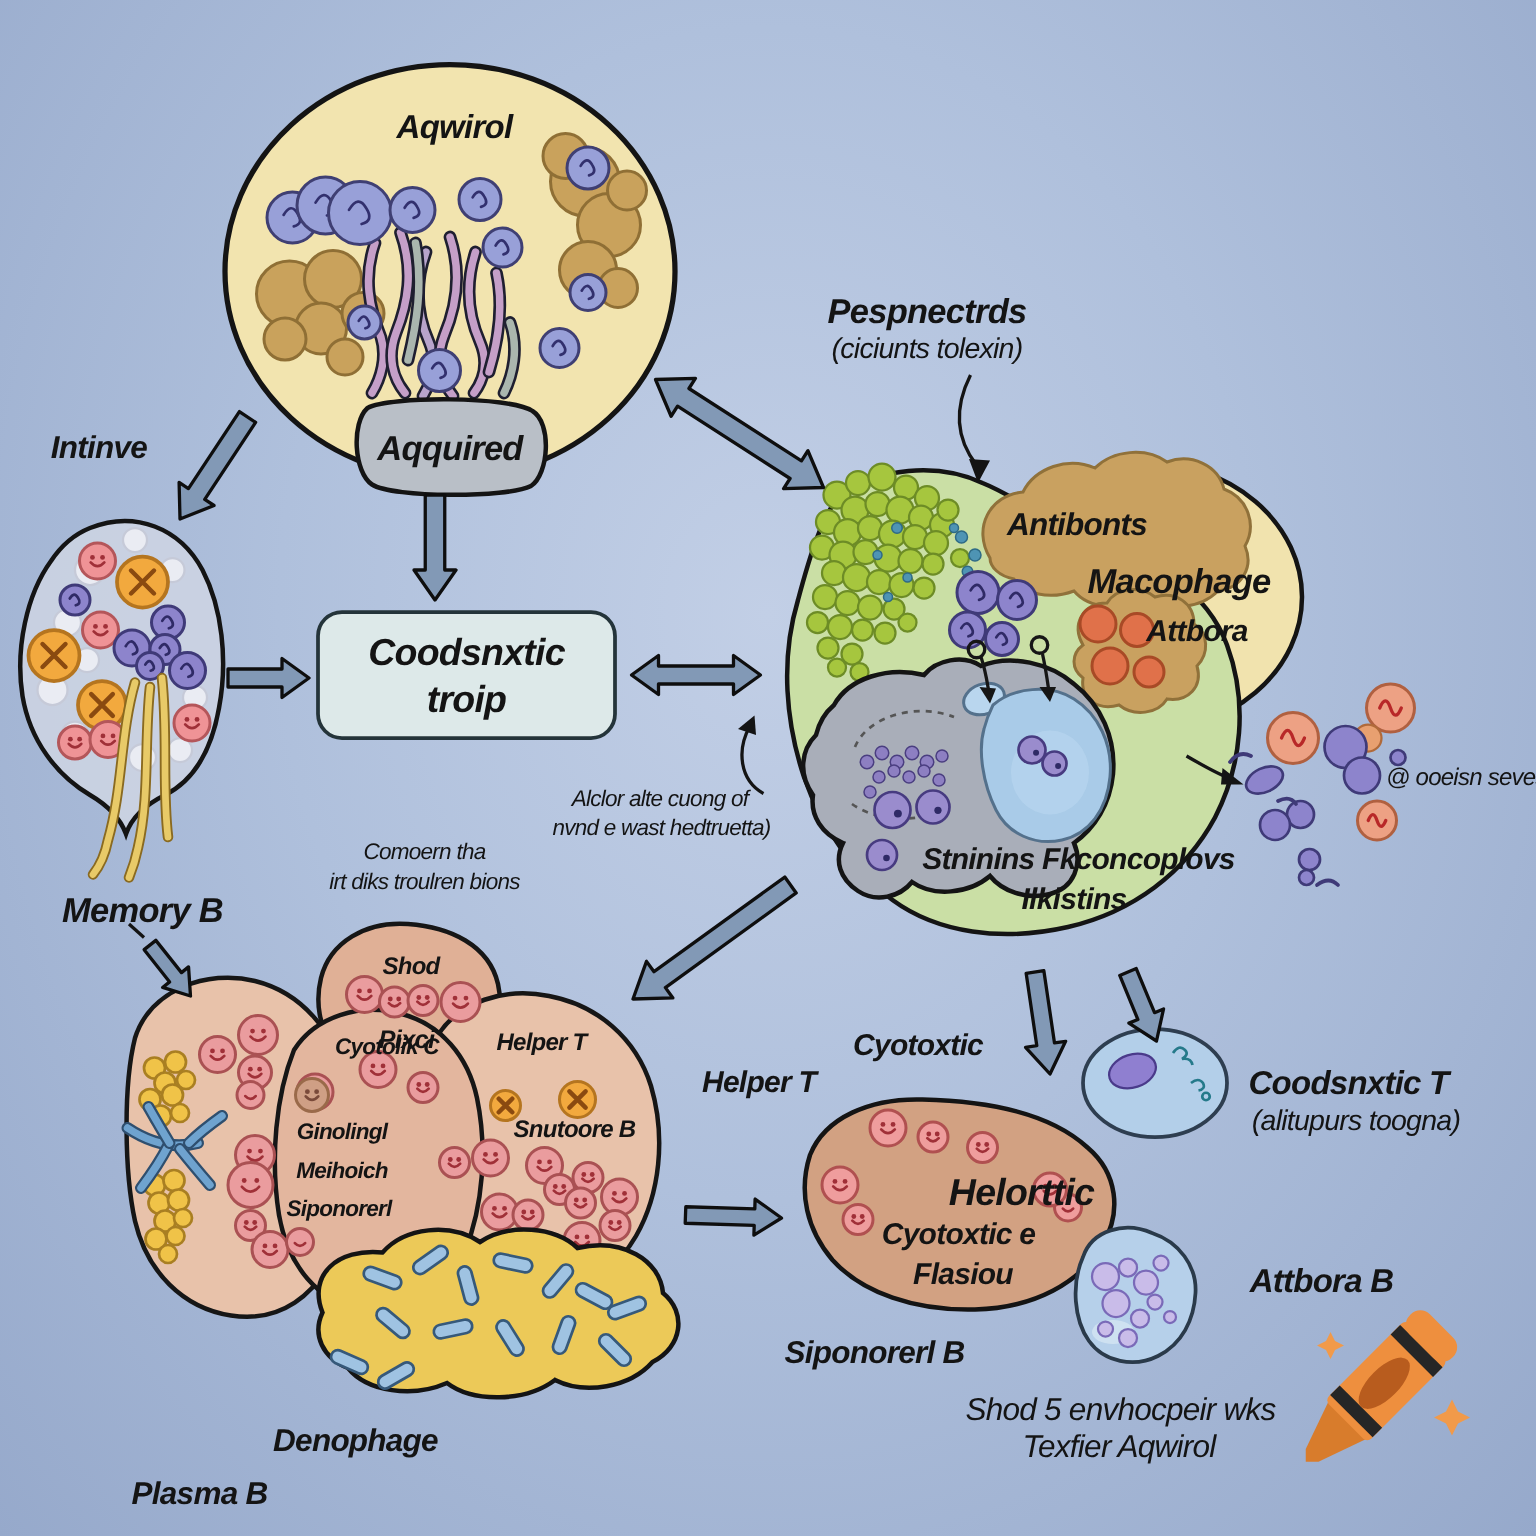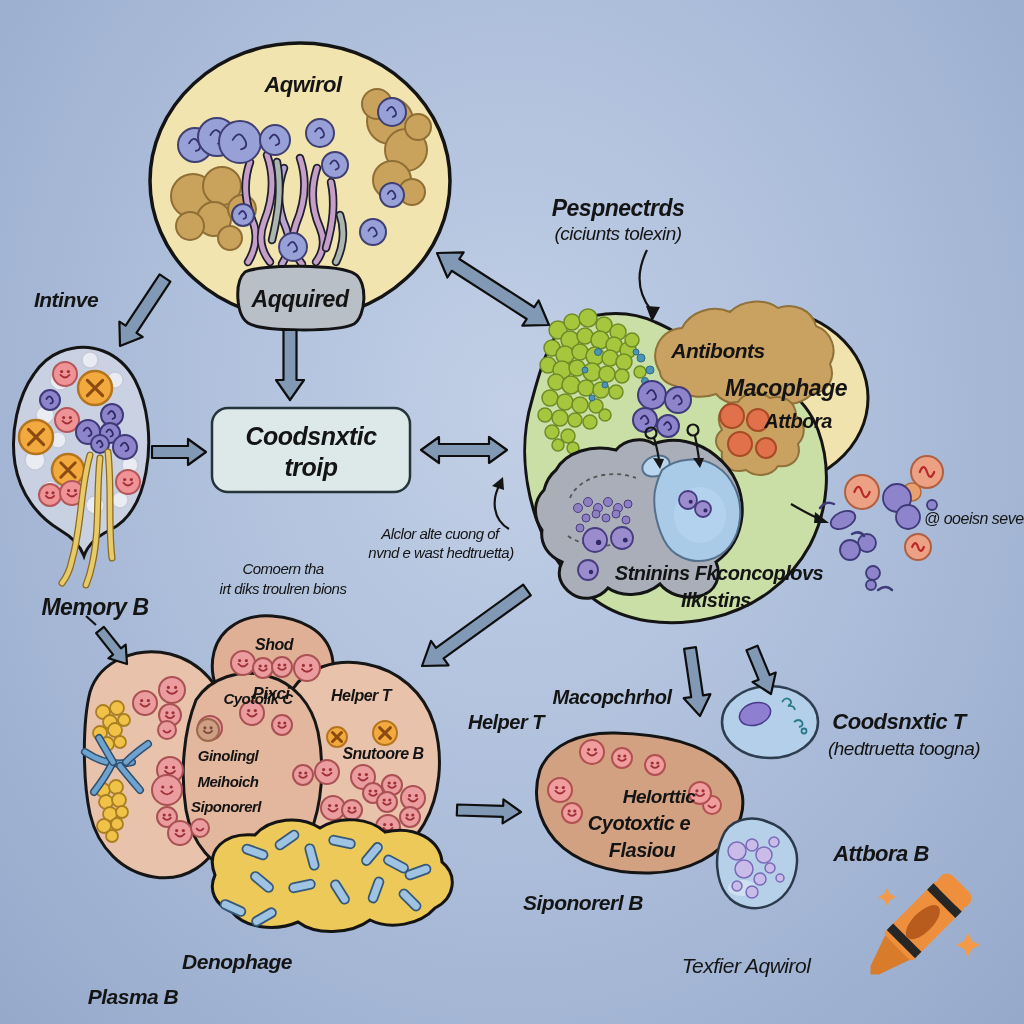--- a/index.html
+++ b/index.html
@@ -613,25 +613,26 @@
 <div class="L B" style="left:95px;top:607px;font-size:23px">Memory B</div>
 <div class="L M" style="left:274px;top:645px;font-size:16px">Shod</div>
 <div class="L M" style="left:271px;top:693px;font-size:17px">Pixci</div>
 <div class="L M" style="left:258px;top:698px;font-size:15px">Cyotolik C</div>
 <div class="L M" style="left:361px;top:696px;font-size:16px">Helper T</div>
 <div class="L M" style="left:228px;top:755px;font-size:15px">Ginolingl</div>
 <div class="L M" style="left:228px;top:781px;font-size:15px">Meihoich</div>
 <div class="L M" style="left:226px;top:806px;font-size:15px">Siponorerl</div>
 <div class="L M" style="left:383px;top:754px;font-size:16px">Snutoore B</div>
 <div class="L B" style="left:506px;top:722px;font-size:20px">Helper T</div>
-<div class="L B" style="left:612px;top:697px;font-size:20px">Macopchrhol</div>
-<div class="L B" style="left:659px;top:796px;font-size:19px">Helorttic</div>
+<div class="L B" style="left:612px;top:697px;font-size:20px">Cyotoxtic</div>
+<div class="L B" style="left:681px;top:796px;font-size:25px">Helorttic</div>
 <div class="L B" style="left:639px;top:823px;font-size:20px">Cyotoxtic e</div>
 <div class="L B" style="left:642px;top:850px;font-size:20px">Flasiou</div>
 <div class="L B" style="left:583px;top:902px;font-size:21px">Siponorerl B</div>
 <div class="L B" style="left:899px;top:722px;font-size:22px">Coodsnxtic T</div>
-<div class="L" style="left:904px;top:748px;font-size:19px">(hedtruetta toogna)</div>
+<div class="L" style="left:904px;top:748px;font-size:19px">(alitupurs toogna)</div>
 <div class="L B" style="left:881px;top:854px;font-size:22px">Attbora B</div>
+<div class="L" style="left:747px;top:940px;font-size:21px">Shod 5 envhocpeir wks</div>
 <div class="L" style="left:746px;top:965px;font-size:21px">Texfier Aqwirol</div>
 <div class="L B" style="left:237px;top:961px;font-size:21px">Denophage</div>
 <div class="L B" style="left:133px;top:996px;font-size:21px">Plasma B</div>
 
 </div>
 
 </body></html>

